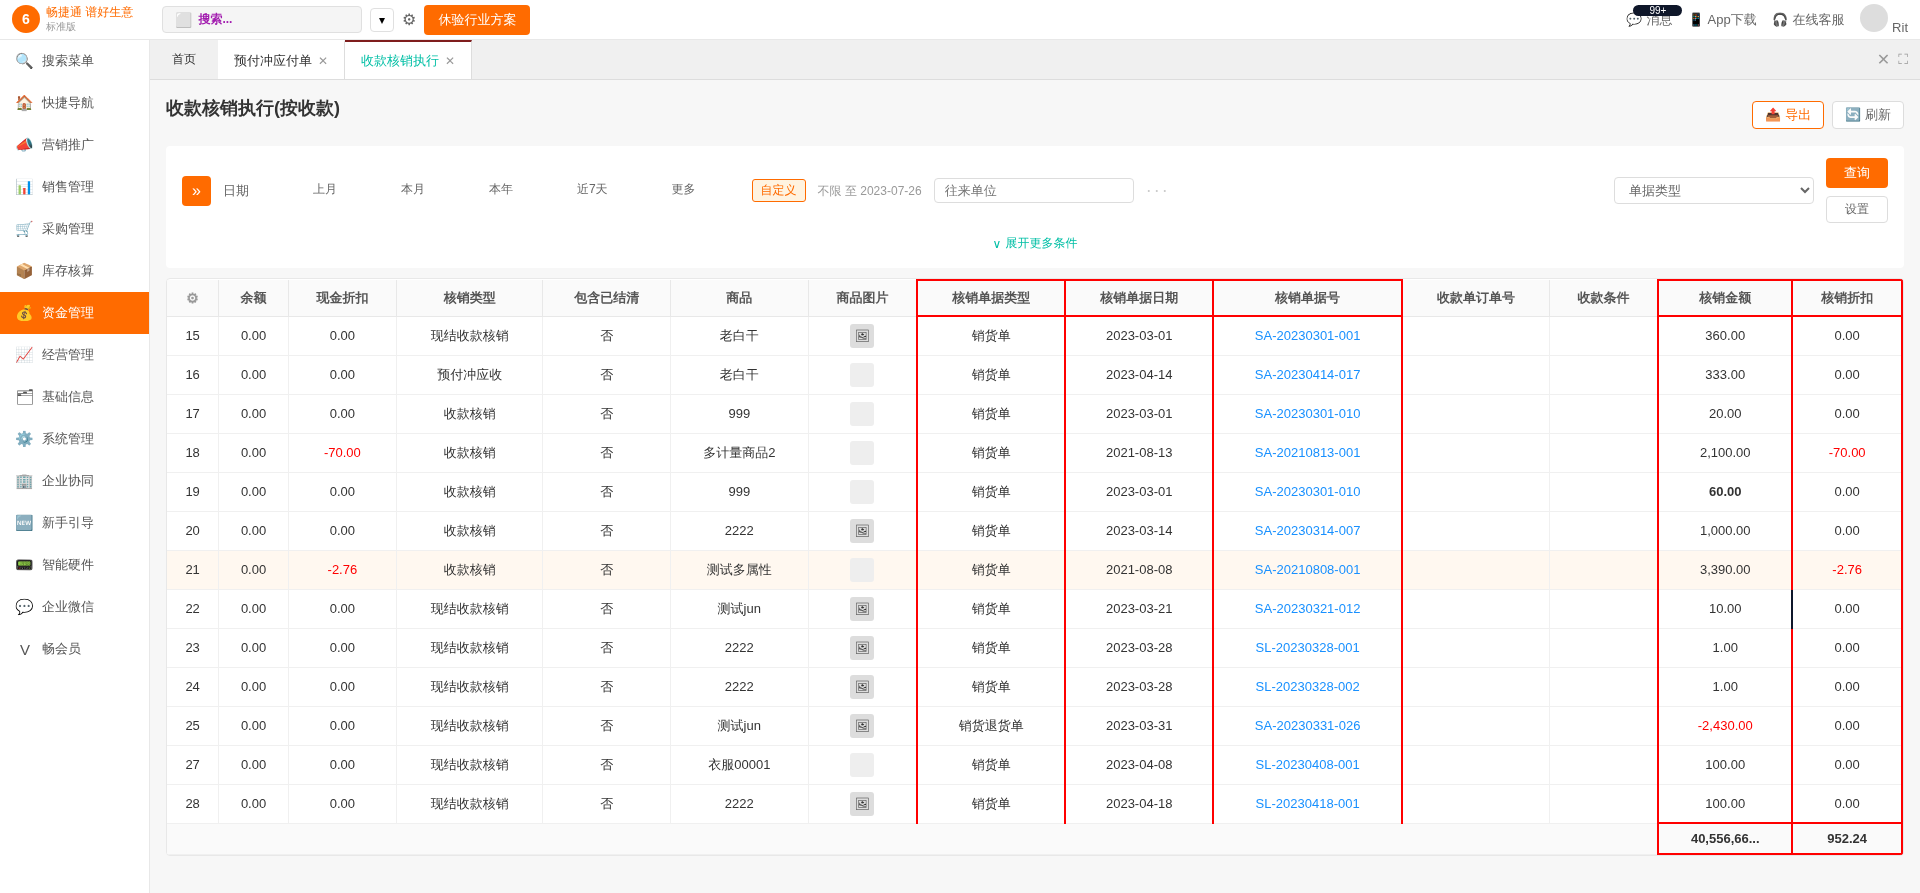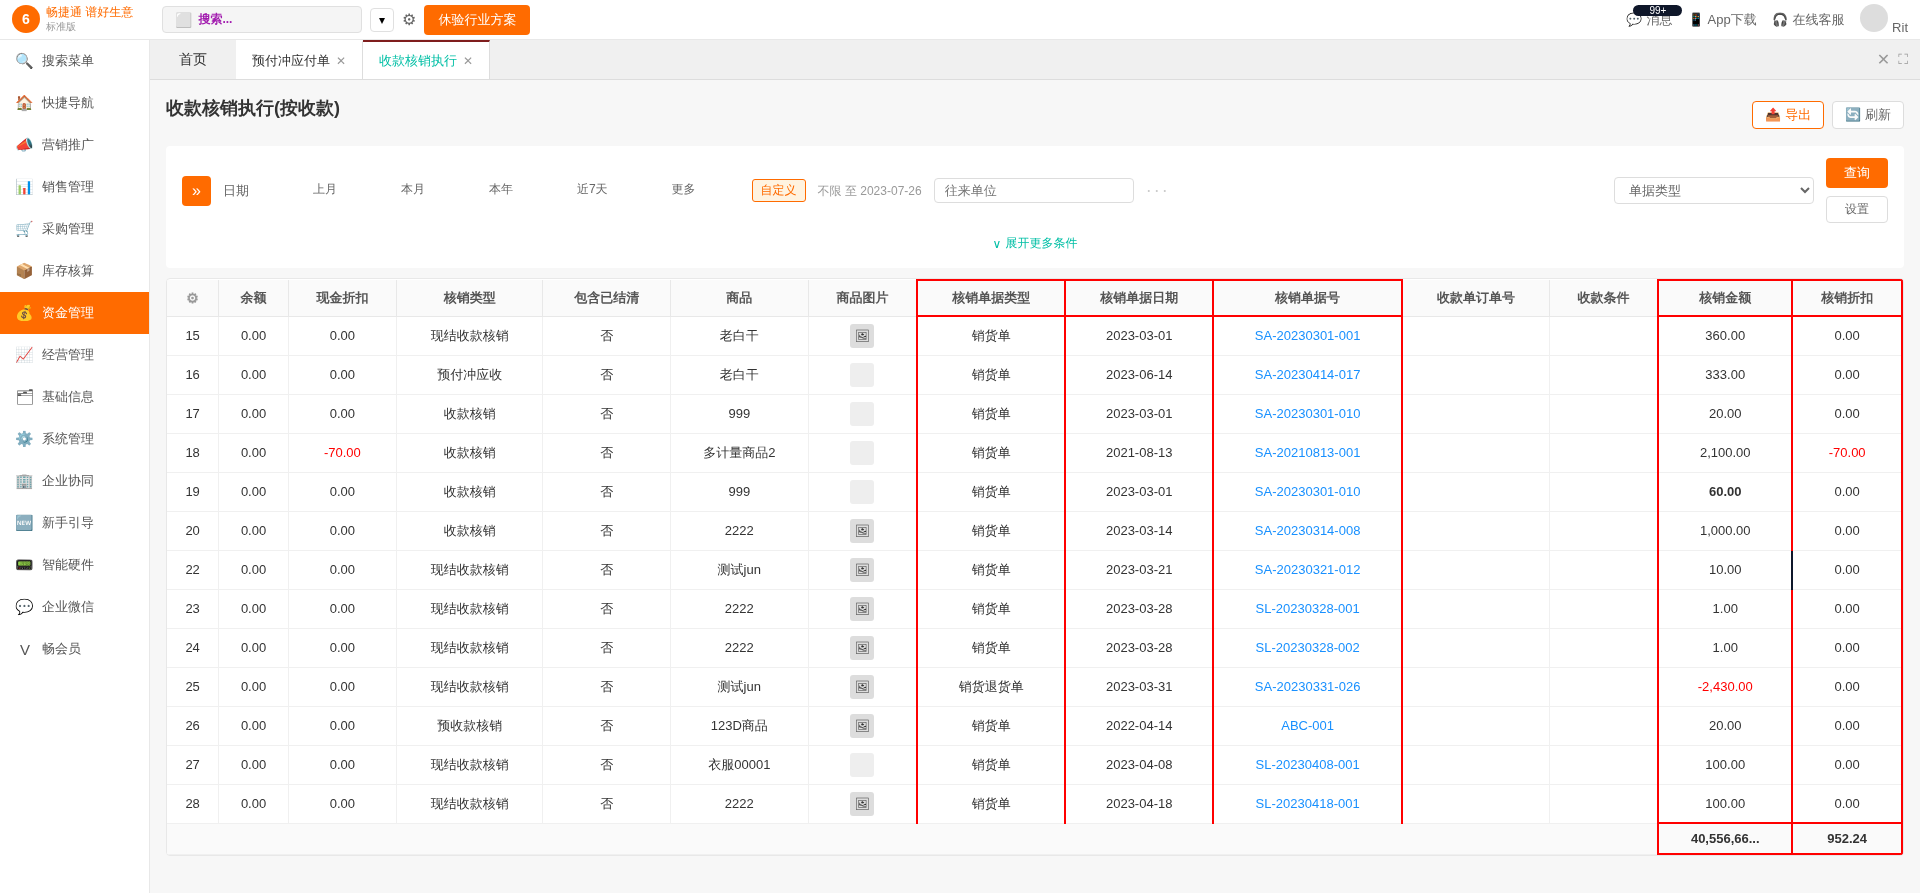--- a/index.html
+++ b/index.html
@@ -27,21 +27,21 @@
     .sidebar { width: 150px; background: #fff; border-right: 1px solid #e8e8e8; display: flex; flex-direction: column; }
     .sidebar-item { display: flex; align-items: center; padding: 12px 16px; cursor: pointer; color: #555; font-size: 13px; gap: 8px; }
     .sidebar-item.active { background: #ff6b00; color: #fff; border-radius: 0; }
     .sidebar-icon { width: 18px; height: 18px; display: flex; align-items: center; justify-content: center; font-size: 15px; }
 
     
     .main { flex: 1; display: flex; flex-direction: column; overflow: hidden; }
 
     
     .tab-bar { display: flex; align-items: center; background: #f0f0f0; border-bottom: 1px solid #ddd; height: 40px; }
-    .tab-home { padding: 0 29px; height: 100%; display: flex; align-items: center; color: #333; cursor: pointer; background: #f0f0f0; font-size: 14px; }
+    .tab-home { padding: 0 22px; height: 100%; display: flex; align-items: center; color: #333; cursor: pointer; background: #f0f0f0; font-size: 12px; }
     .tab { display: flex; align-items: center; padding: 0 16px; height: 100%; background: #fff; border-right: 1px solid #ddd; border-top: 2px solid transparent; cursor: pointer; font-size: 13px; color: #333; gap: 6px; }
     .tab.active { border-top: 2px solid #7f1d1d; color: #00bfa5; }
     .tab-close { color: #999; font-size: 12px; cursor: pointer; }
     .tab-bar-right { margin-left: auto; display: flex; align-items: center; gap: 8px; padding-right: 12px; }
 
     
     .page-content { flex: 1; padding: 16px; background: #f7f7f7; overflow: auto; }
     .page-title { font-size: 18px; font-weight: bold; color: #333; margin-bottom: 14px; }
     .expand-btn { background: #ff6b00; color: #fff; border: none; border-radius: 4px; padding: 6px 10px; cursor: pointer; font-size: 16px; }
 
@@ -287,21 +287,21 @@
     <td>16</td>
     <td>0.00</td>
     <td>0.00</td>
     <td>预付冲应收</td>
     <td>否</td>
     <td>老白干</td>
     <td>
                   <div style="width:24px;height:24px;background:#eee;border-radius:3px;margin:0 auto;"></div>
                 </td>
     <td style="border-left:2px solid red;border-right:2px solid red;">销货单</td>
-    <td style="border-left:2px solid red;border-right:2px solid red;">2023-06-14</td>
+    <td style="border-left:2px solid red;border-right:2px solid red;">2023-04-14</td>
     <td style="border-left:2px solid red;border-right:2px solid red;"><a class="link">SA-20230414-017</a></td>
     <td></td>
     <td></td>
     <td style="border-left:2px solid red;border-right:2px solid red;">333.00</td>
     <td style="border-left:2px solid red;border-right:2px solid red;">0.00</td>
   </tr>
               <tr>
     <td>17</td>
     <td>0.00</td>
     <td>0.00</td>
@@ -360,25 +360,43 @@
     <td>0.00</td>
     <td>0.00</td>
     <td>收款核销</td>
     <td>否</td>
     <td>2222</td>
     <td>
                   <div style="width:24px;height:24px;background:#ddd;border-radius:3px;margin:0 auto;display:flex;align-items:center;justify-content:center;font-size:12px;">🖼</div>
                 </td>
     <td style="border-left:2px solid red;border-right:2px solid red;">销货单</td>
     <td style="border-left:2px solid red;border-right:2px solid red;">2023-03-14</td>
-    <td style="border-left:2px solid red;border-right:2px solid red;"><a class="link">SA-20230314-008</a></td>
+    <td style="border-left:2px solid red;border-right:2px solid red;"><a class="link">SA-20230314-007</a></td>
     <td></td>
     <td></td>
     <td style="border-left:2px solid red;border-right:2px solid red;">1,000.00</td>
     <td style="border-left:2px solid red;border-right:2px solid red;">0.00</td>
+  </tr>
+              <tr class="highlight">
+    <td>21</td>
+    <td>0.00</td>
+    <td class="red">-2.76</td>
+    <td>收款核销</td>
+    <td>否</td>
+    <td>测试多属性</td>
+    <td>
+                  <div style="width:24px;height:24px;background:#eee;border-radius:3px;margin:0 auto;"></div>
+                </td>
+    <td style="border-left:2px solid red;border-right:2px solid red;">销货单</td>
+    <td style="border-left:2px solid red;border-right:2px solid red;">2021-08-08</td>
+    <td style="border-left:2px solid red;border-right:2px solid red;"><a class="link">SA-20210808-001</a></td>
+    <td></td>
+    <td></td>
+    <td style="border-left:2px solid red;border-right:2px solid red;">3,390.00</td>
+    <td class="red" style="border-left:2px solid red;border-right:2px solid red;">-2.76</td>
   </tr>
               <tr>
     <td>22</td>
     <td>0.00</td>
     <td>0.00</td>
     <td>现结收款核销</td>
     <td>否</td>
     <td>测试jun</td>
     <td>
                   <div style="width:24px;height:24px;background:#ddd;border-radius:3px;margin:0 auto;display:flex;align-items:center;justify-content:center;font-size:12px;">🖼</div>
@@ -436,38 +454,20 @@
     <td>测试jun</td>
     <td>
                   <div style="width:24px;height:24px;background:#ddd;border-radius:3px;margin:0 auto;display:flex;align-items:center;justify-content:center;font-size:12px;">🖼</div>
                 </td>
     <td style="border-left:2px solid red;border-right:2px solid red;">销货退货单</td>
     <td style="border-left:2px solid red;border-right:2px solid red;">2023-03-31</td>
     <td style="border-left:2px solid red;border-right:2px solid red;"><a class="link">SA-20230331-026</a></td>
     <td></td>
     <td></td>
     <td class="red" style="border-left:2px solid red;border-right:2px solid red;">-2,430.00</td>
-    <td style="border-left:2px solid red;border-right:2px solid red;">0.00</td>
-  </tr>
-              <tr>
-    <td>26</td>
-    <td>0.00</td>
-    <td>0.00</td>
-    <td>预收款核销</td>
-    <td>否</td>
-    <td>123D商品</td>
-    <td>
-                  <div style="width:24px;height:24px;background:#ddd;border-radius:3px;margin:0 auto;display:flex;align-items:center;justify-content:center;font-size:12px;">🖼</div>
-                </td>
-    <td style="border-left:2px solid red;border-right:2px solid red;">销货单</td>
-    <td style="border-left:2px solid red;border-right:2px solid red;">2022-04-14</td>
-    <td style="border-left:2px solid red;border-right:2px solid red;"><a class="link">ABC-001</a></td>
-    <td></td>
-    <td></td>
-    <td style="border-left:2px solid red;border-right:2px solid red;">20.00</td>
     <td style="border-left:2px solid red;border-right:2px solid red;">0.00</td>
   </tr>
               <tr>
     <td>27</td>
     <td>0.00</td>
     <td>0.00</td>
     <td>现结收款核销</td>
     <td>否</td>
     <td>衣服00001</td>
     <td>

